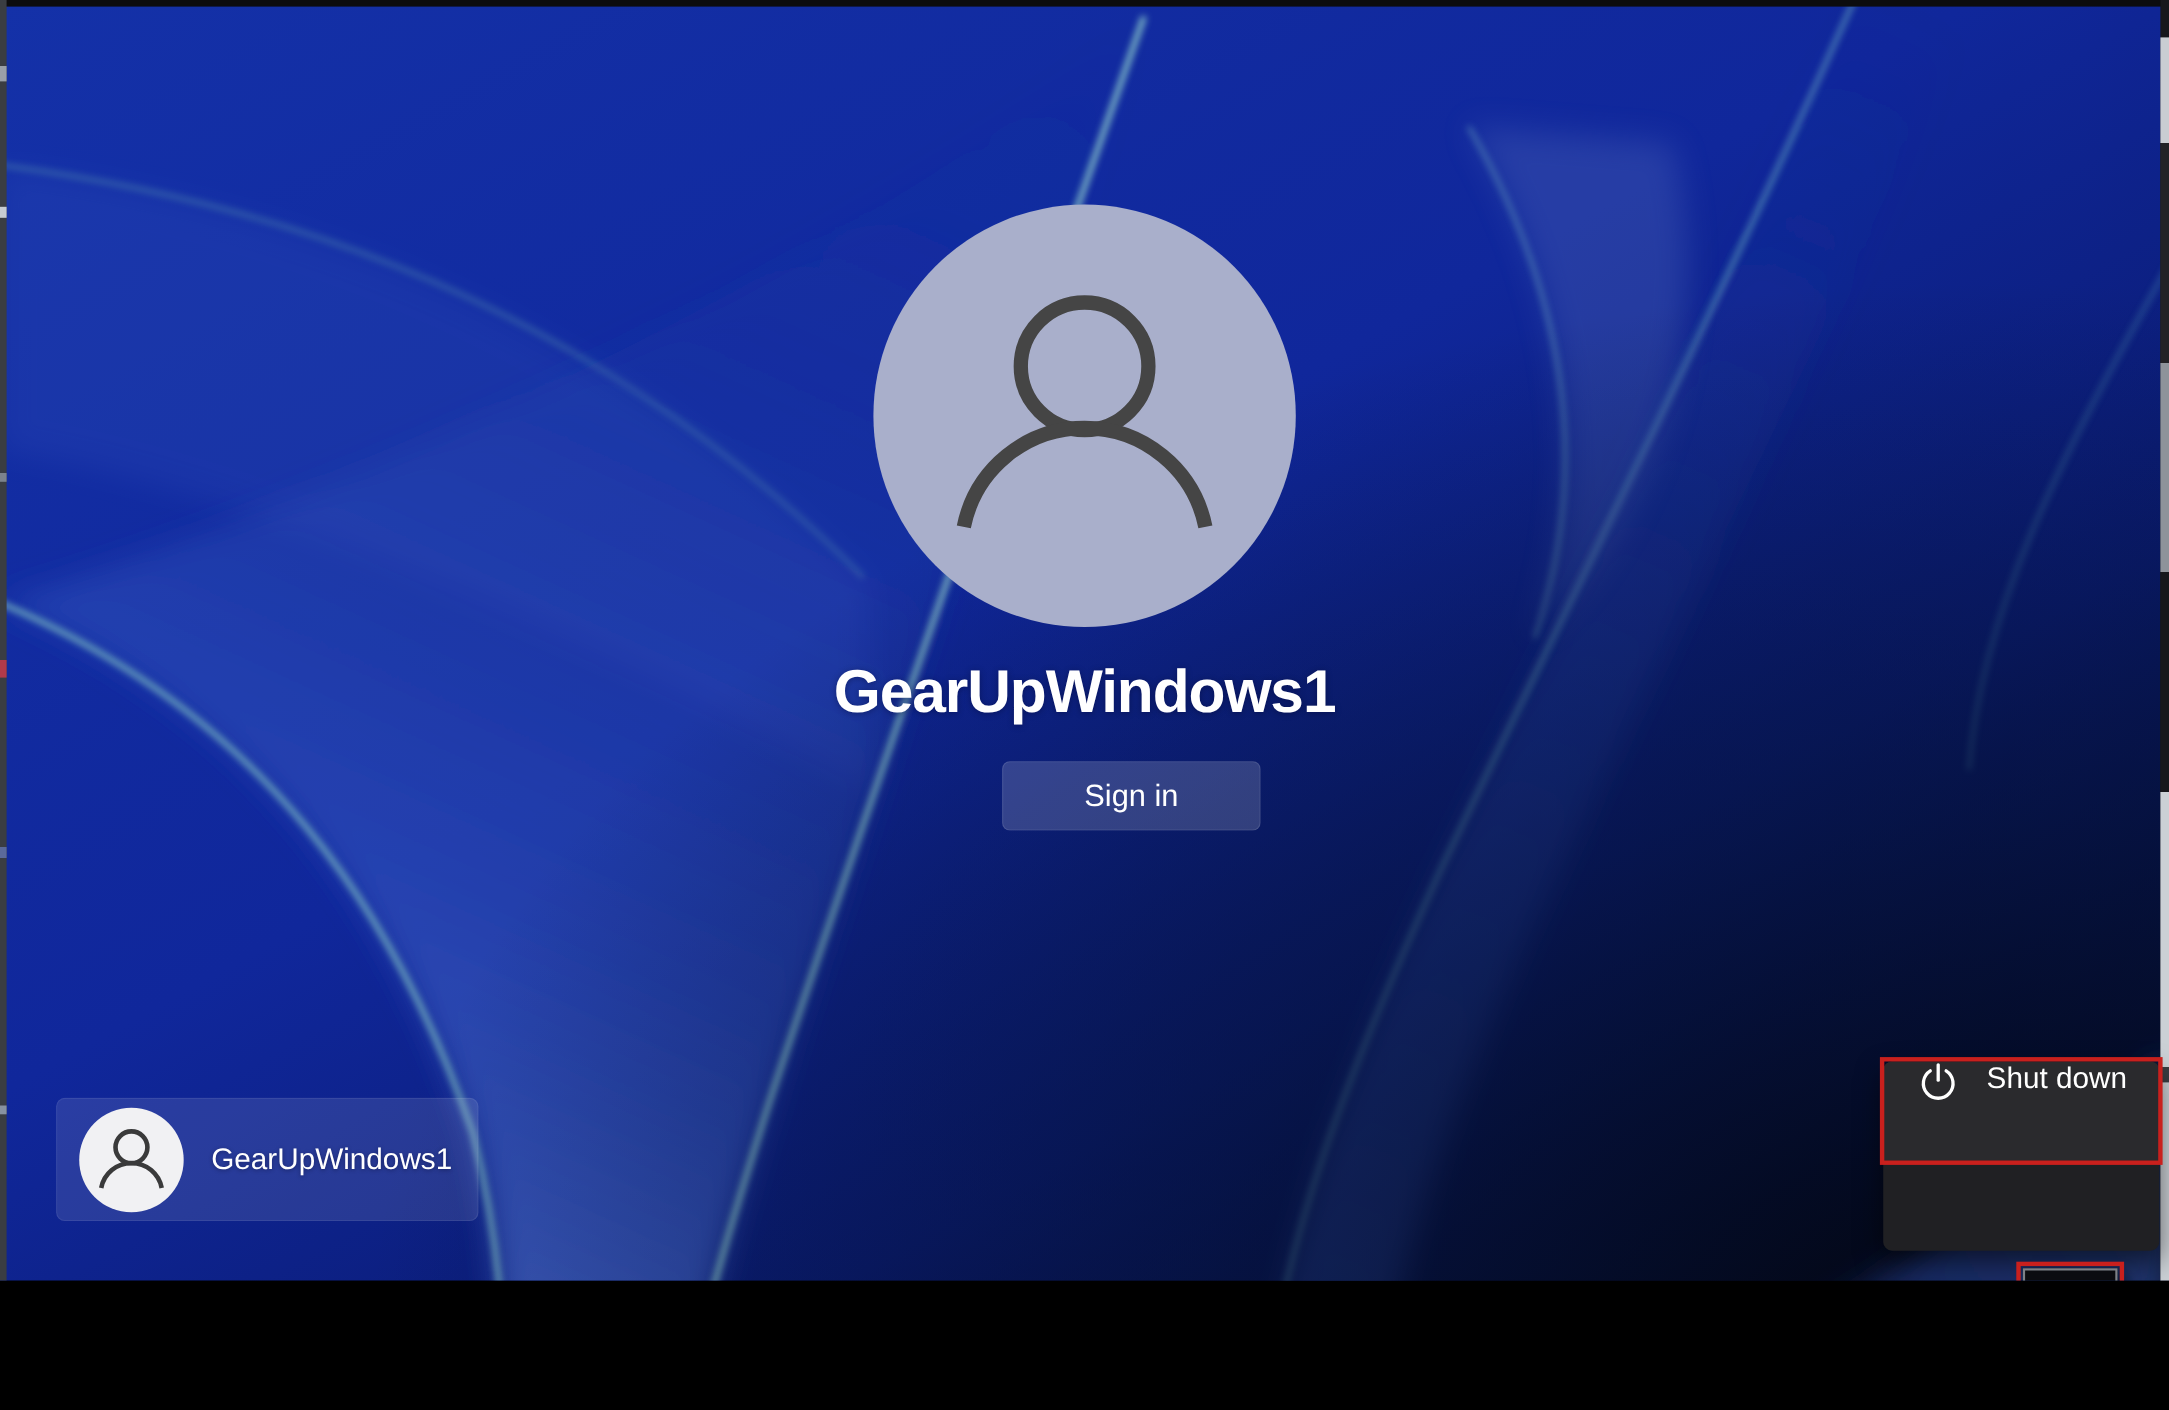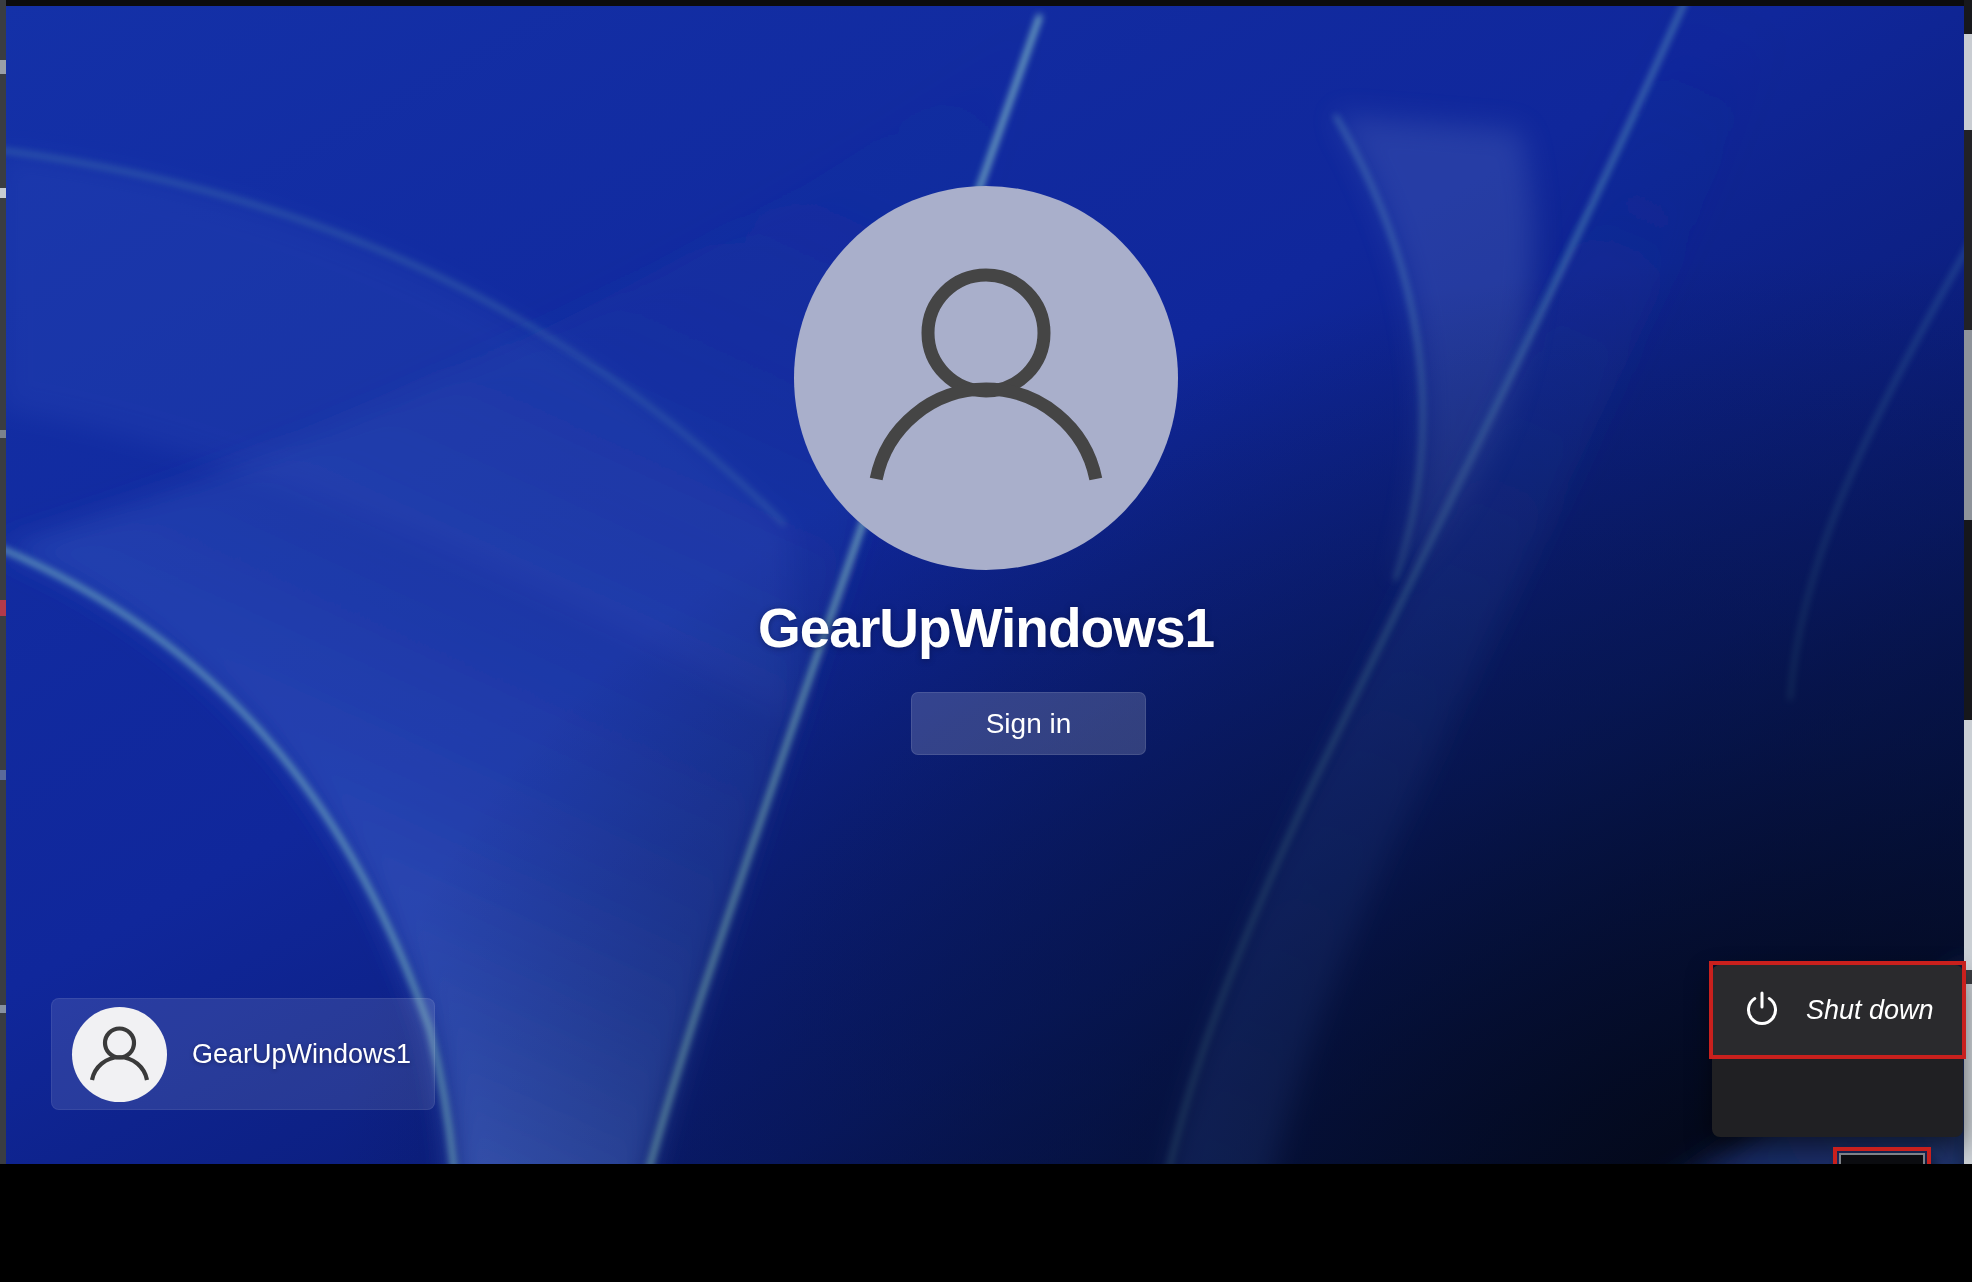--- a/index.html
+++ b/index.html
@@ -51,21 +51,21 @@
   .user-item .user-label{margin-left:25px;font-size:27px;font-weight:400;
     text-shadow:0 1px 4px rgba(0,0,30,0.4);}
 
   
   .power-menu{
     position:absolute;left:1712px;top:965px;width:251px;height:172px;z-index:10;
     background:#202023;border-radius:8px;overflow:hidden;
     box-shadow:0 10px 24px rgba(0,0,0,0.55);
   }
   .power-menu .menu-item{
-    height:86px;display:flex;align-items:center;cursor:pointer;color:#fff;font-style:italic;
+    height:86px;display:flex;cursor:pointer;color:#fff;
   }
   .power-menu .menu-item.first{height:90px;background:#2a2a2d;}
   .power-menu .menu-icon{width:40px;height:40px;margin-left:30px;flex:none;}
   .power-menu .menu-label{margin-left:24px;font-size:27px;}
 
   
   .quick-btn{position:absolute;z-index:10;width:64px;height:64px;
     display:flex;align-items:center;justify-content:center;cursor:pointer;background:transparent;border:none;}
   .power-btn-square{
     position:absolute;left:1839px;top:1153px;width:86px;height:79px;z-index:10;

